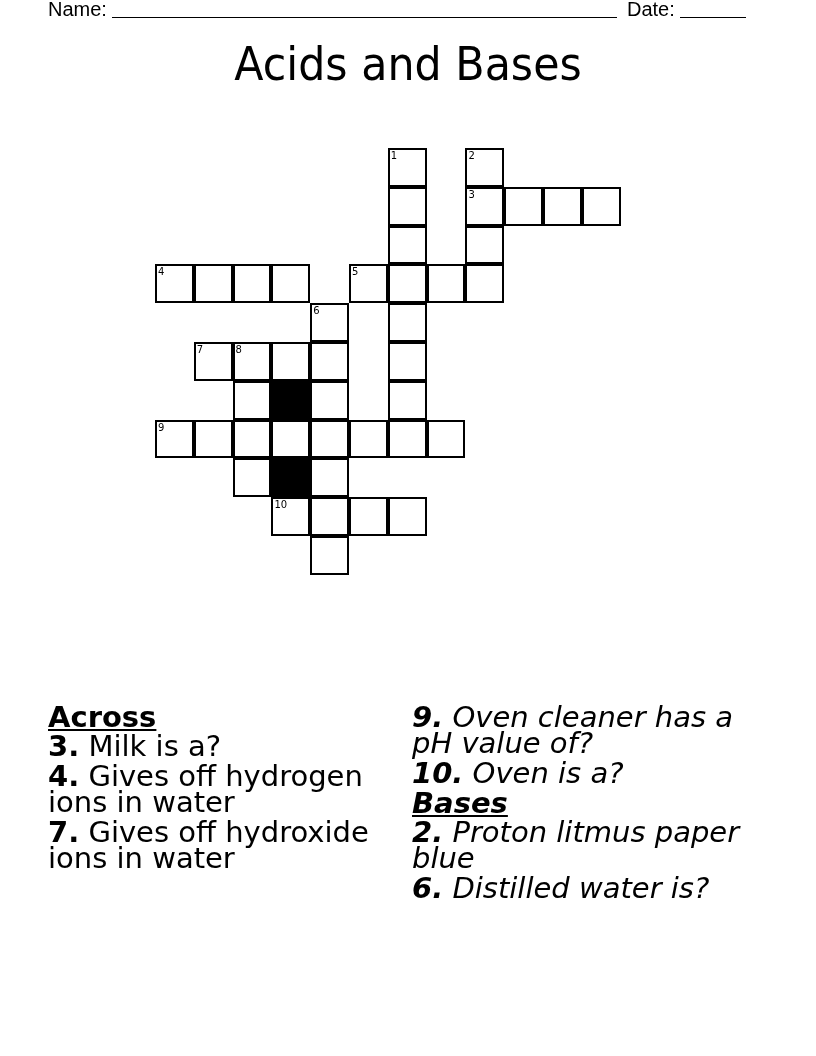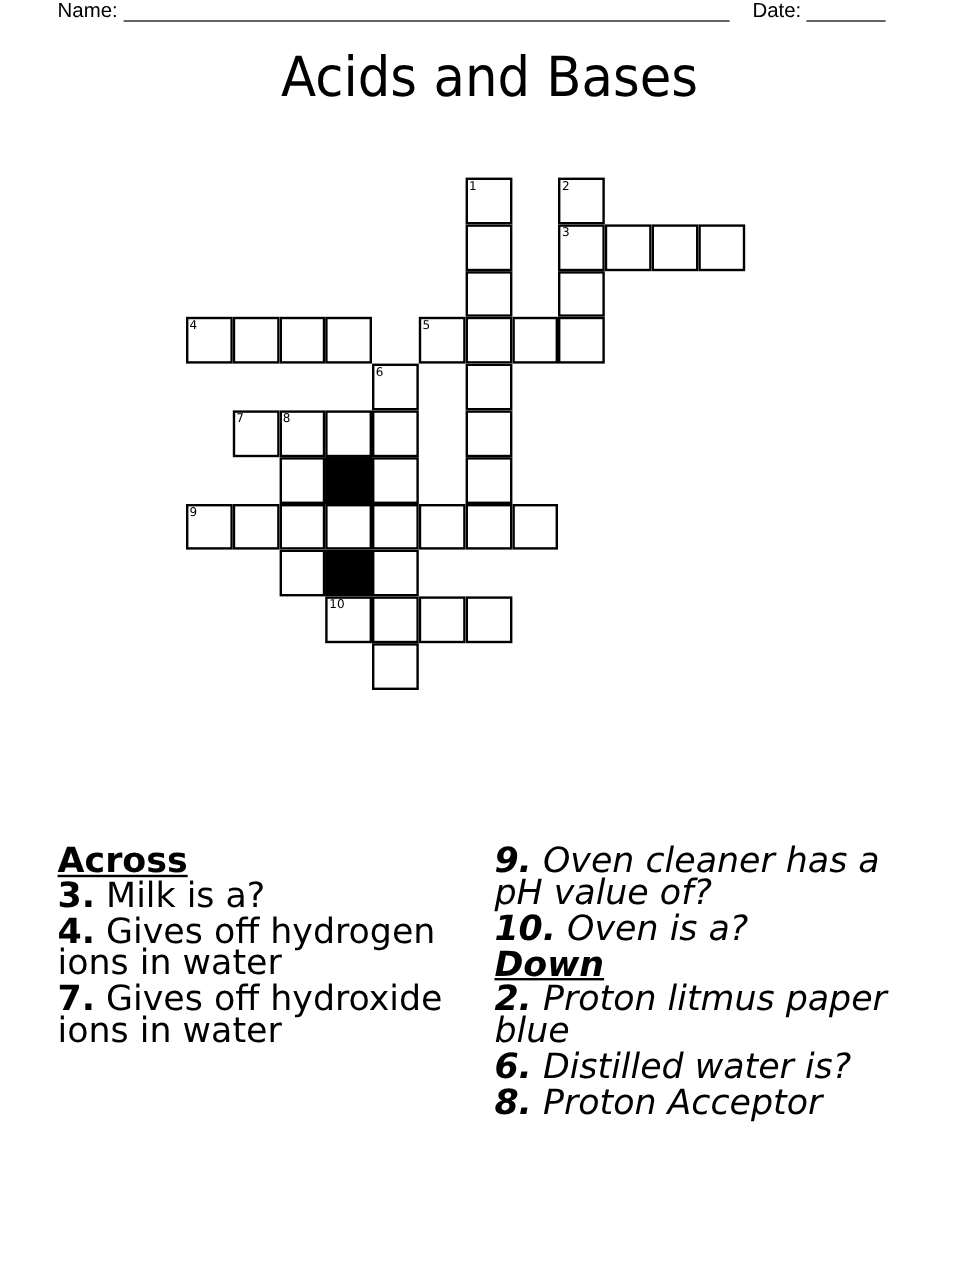--- a/index.html
+++ b/index.html
@@ -1,17 +1,17 @@
 <!DOCTYPE html>
 <html><head>
 <meta charset="utf-8">
 <style>
   html, body { margin:0; padding:0; background:#fff; }
   body { width:816px; height:1056px; position:relative; overflow:hidden; font-family:"DejaVu Sans", sans-serif; color:#000; }
-  .hdr { position:absolute; top:0; font-family:"Liberation Sans", sans-serif; font-size:17px; line-height:18px; }
+  .hdr { position:absolute; top:0; font-family:"Liberation Sans", sans-serif; font-size:20px; line-height:18px; }
   .hdr .line { display:inline-block; border-bottom:1px solid #000; vertical-align:bottom; height:15px; }
   .title { position:absolute; top:34px; left:0; width:816px; text-align:center; font-family:"DejaVu Sans", sans-serif; font-size:46px; line-height:60px; transform:scaleX(0.93); }
   .grid { position:absolute; left:156px; top:149px; }
   .cell { position:absolute; width:38.8px; height:38.8px; box-sizing:border-box; border:2px solid #000; background:#fff; margin-left:-1px; margin-top:-1px; }
   .cell.black { background:#000; }
   .cell .num { position:absolute; left:1px; top:0px; font-size:10px; line-height:11px; font-family:"DejaVu Sans", sans-serif; }
   .clues { position:absolute; top:704px; font-size:29px; line-height:26px; font-family:"DejaVu Sans", sans-serif; }
   .clues .head { font-weight:bold; text-decoration:underline; margin-bottom:3px; }
   .clues .clue { margin-bottom:4px; }
   .clues .n { font-weight:bold; }
@@ -100,17 +100,16 @@
 <div class="clues" style="left:48px; width:340px;">
   <div class="head">Across</div>
   <div class="clue"><span class="n">3.</span> <span>Milk is a?</span></div>
   <div class="clue"><span class="n">4.</span> <span>Gives off hydrogen ions in water</span></div>
   <div class="clue"><span class="n">7.</span> <span>Gives off hydroxide ions in water</span></div>
 </div>
 
 <div class="clues" style="left:412px; width:340px;font-style:italic;">
   <div class="clue"><span class="n">9.</span> <span>Oven cleaner has a pH value of?</span></div>
   <div class="clue"><span class="n">10.</span> <span>Oven is a?</span></div>
-  <div class="head">Down</div>
+  <div class="head">Bases</div>
   <div class="clue"><span class="n">2.</span> <span>Proton litmus paper blue</span></div>
   <div class="clue"><span class="n">6.</span> <span>Distilled water is?</span></div>
-  <div class="clue"><span class="n">8.</span> <span>Proton Acceptor</span></div>
 </div>
 
 </body></html>

